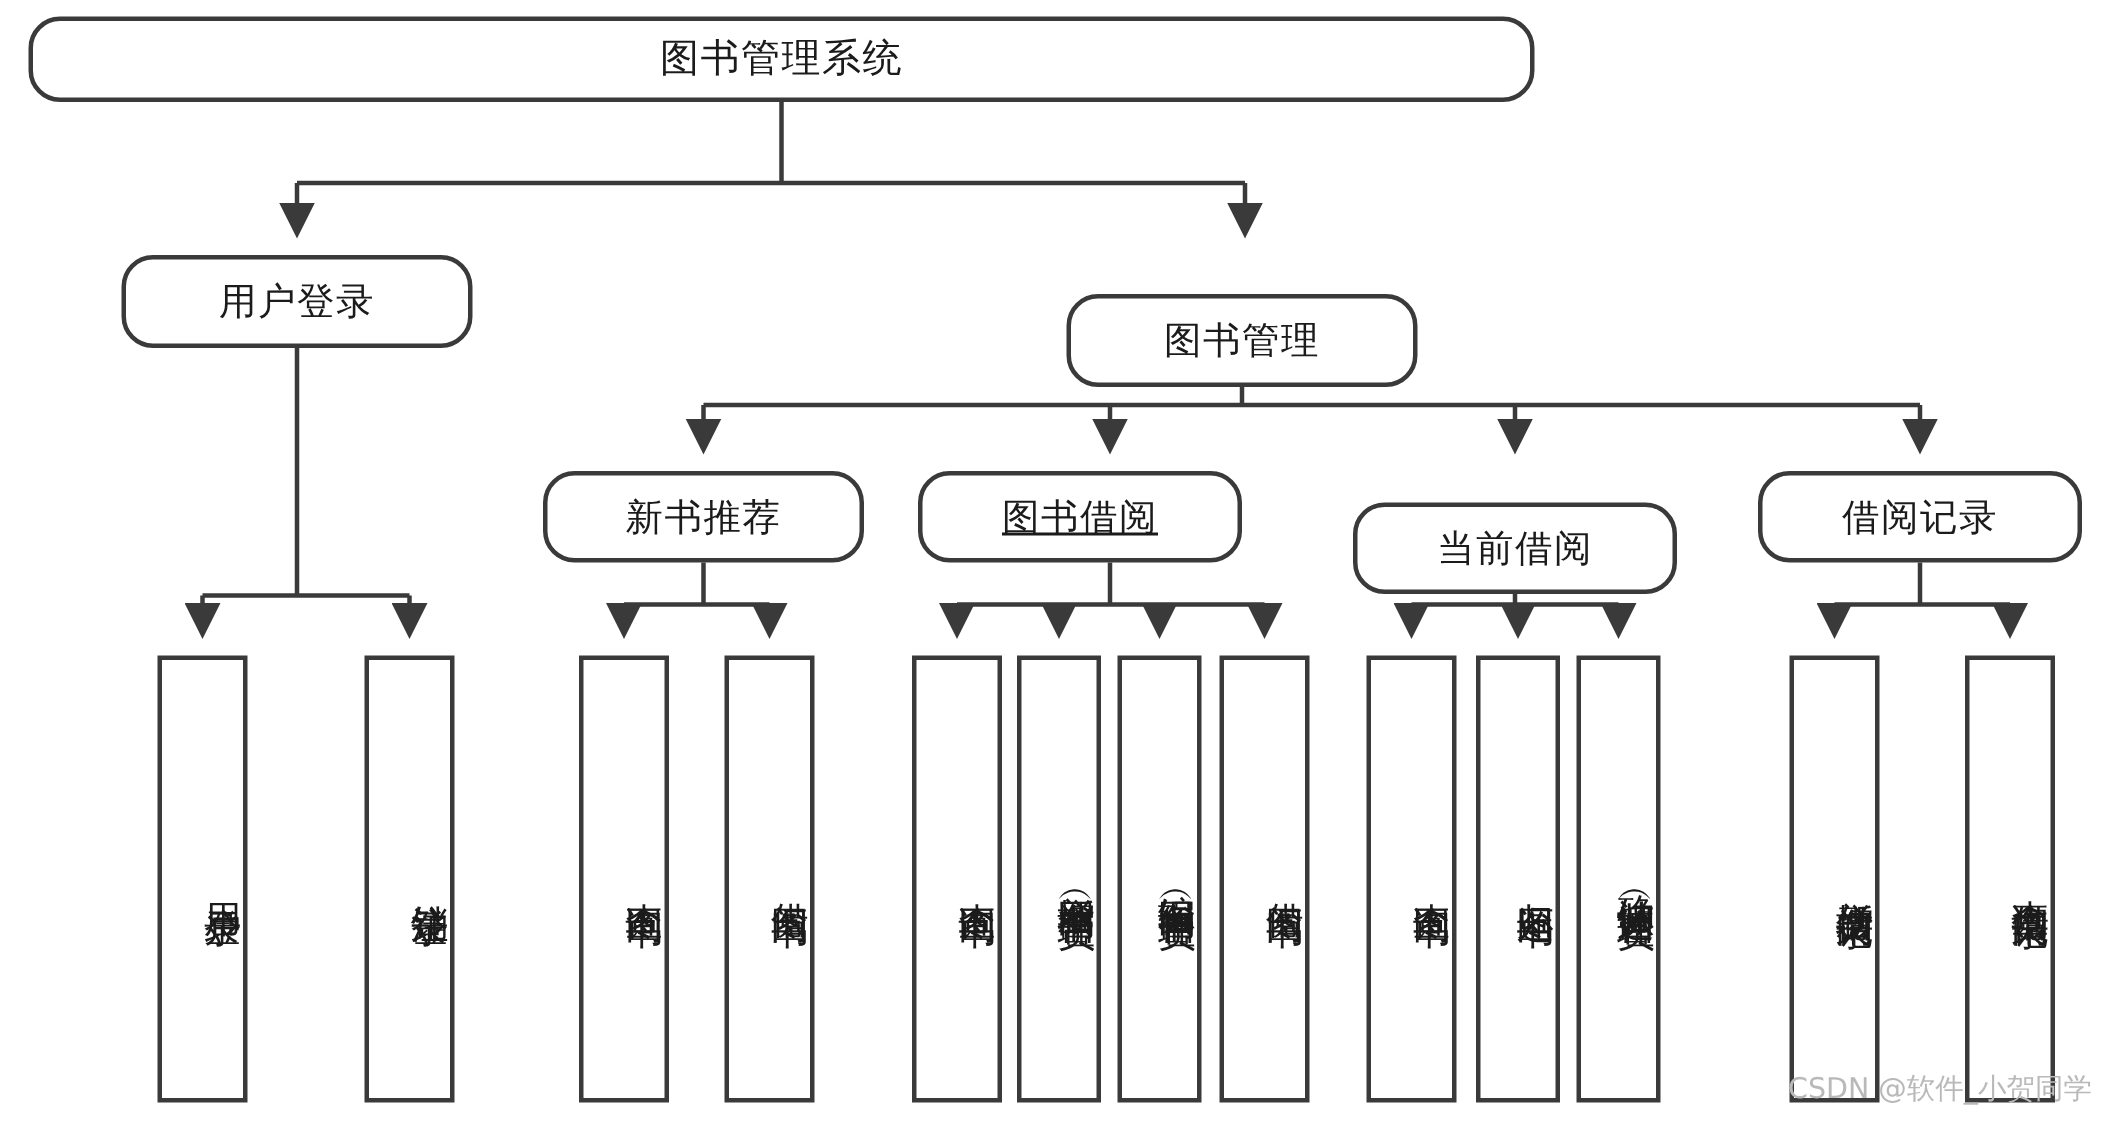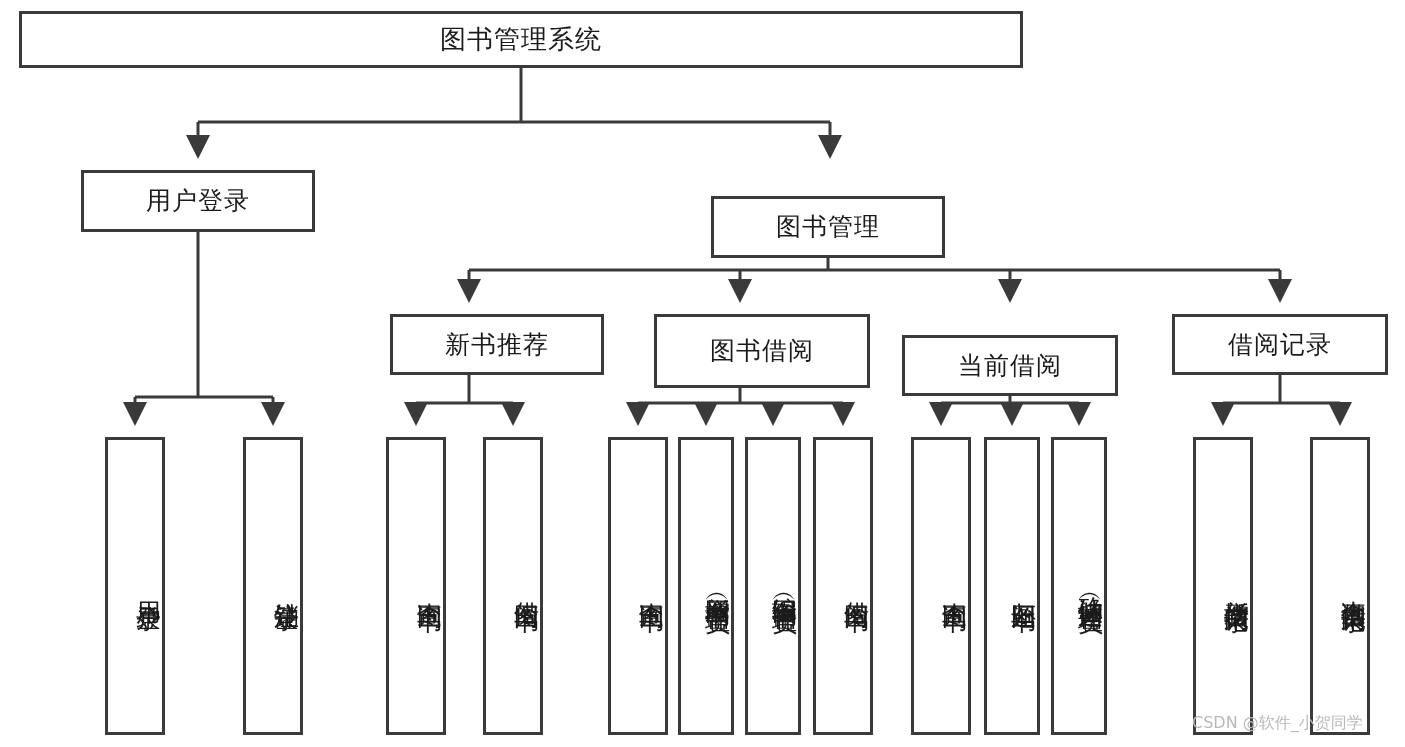--- a/index.html
+++ b/index.html
@@ -33,20 +33,21 @@
     display: flex;
     align-items: center;
     justify-content: center;
     color: #1b1b1b;
     z-index: 2;
   }
   .node.h {
     font-size: 25px;
     line-height: 1.1;
     letter-spacing: 1px;
+    border-radius: 21px;
   }
   .node.v {
     writing-mode: vertical-rl;
     text-orientation: upright;
     font-size: 25px;
     line-height: 1.12;
     letter-spacing: 2px;
     padding: 6px 0;
     align-items: flex-start;
     justify-content: center;
@@ -55,21 +56,21 @@
     writing-mode: vertical-rl;
     text-orientation: upright;
     display: block;
     text-align: center;
   }
   .node.root {
     font-size: 26px;
   }
   .watermark {
     position: absolute;
-    font-size: 16px;
+    font-size: 19px;
     color: #b9b9b9;
     white-space: nowrap;
     z-index: 5;
     font-family: "DejaVu Sans", "Liberation Sans", sans-serif;
   }
 </style>
 </head>
 <body>
 
 <div id="canvas">
@@ -128,24 +129,24 @@
     <span class="txt">图书管理系统</span>
   </div>
 
   <div class="node h" style="left:81px;top:170px;width:234px;height:62px;">
     <span class="txt">用户登录</span>
   </div>
   <div class="node h" style="left:711px;top:170px;width:234px;height:62px;margin-top:26px;">
     <span class="txt">图书管理</span>
   </div>
 
-  <div class="node h" style="left:362px;top:314px;width:214px;height:61px;margin-left:28px;">
+  <div class="node h" style="left:362px;top:314px;width:214px;height:61px;">
     <span class="txt">新书推荐</span>
   </div>
-  <div class="node h" style="left:654px;top:314px;width:216px;height:74px;">
+  <div class="node h" style="left:612px;top:314px;width:216px;height:61px;text-decoration:underline;">
     <span class="txt">图书借阅</span>
   </div>
   <div class="node h" style="left:902px;top:314px;width:216px;height:61px;margin-top:21px;">
     <span class="txt">当前借阅</span>
   </div>
   <div class="node h" style="left:1172px;top:314px;width:216px;height:61px;">
     <span class="txt">借阅记录</span>
   </div>
 
   <div class="node v" style="left:105px;top:437px;width:60px;height:298px;">

